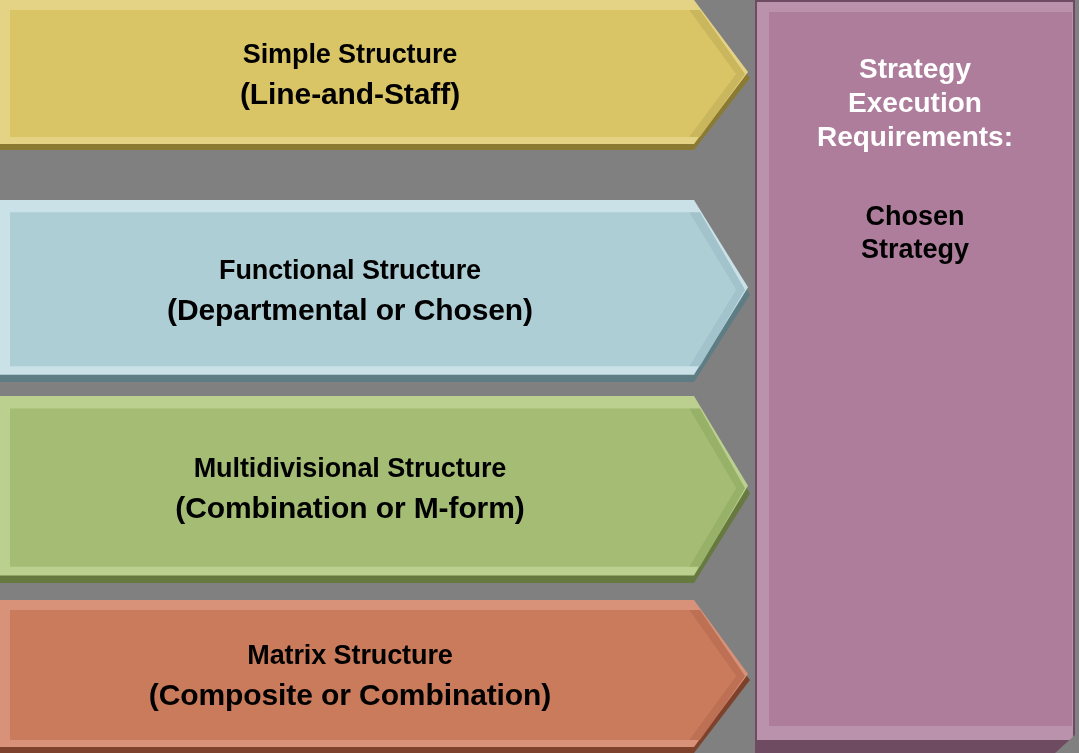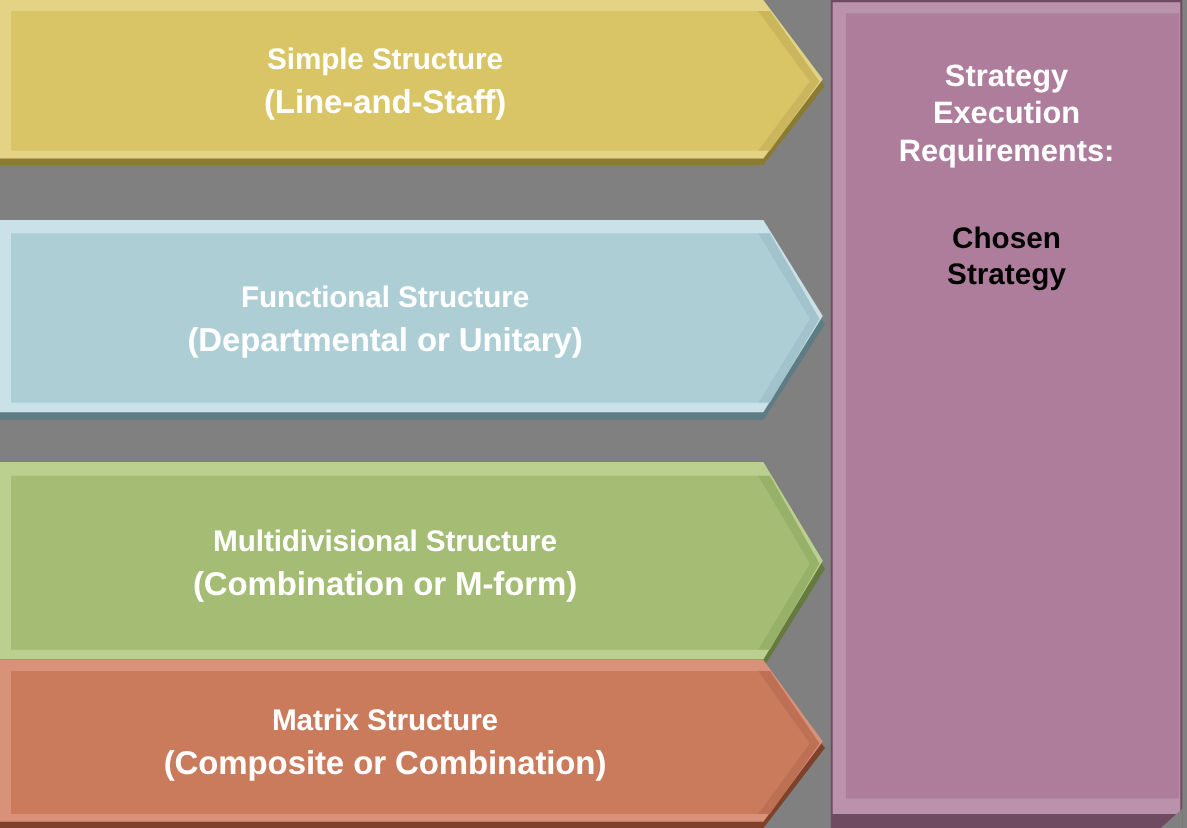--- a/index.html
+++ b/index.html
@@ -45,21 +45,21 @@
   .arrow-label {
     position: absolute;
     left: 0;
     top: 0;
     width: 700px;
     height: 100%;
     display: flex;
     flex-direction: column;
     align-items: center;
     justify-content: center;
-    color: #ffffff;
+    color: #000000;
     font-weight: bold;
     font-size: 27px;
     line-height: 1.42;
     text-align: center;
     letter-spacing: -0.1px;
     pointer-events: none;
   }
   .arrow-label .l2 { font-size: 30px; }
 
   
@@ -134,25 +134,25 @@
     <div class="arrow-face">
       <svg viewBox="0 0 750 150" preserveAspectRatio="none">
         <polygon points="0,150 694,150 750,78 694,6 0,6" fill="#5e7c84"></polygon>
         <polygon points="0,0 694,0 748,72 694,144 0,144" fill="#c9e1e7"></polygon>
         <polygon points="10,10 689,10 736,74 689,137 10,137" fill="#aeced6"></polygon>
         <polygon points="689,10 736,74 689,137 700,137 745,74 700,10" fill="#9bbdc6" opacity="0.85"></polygon>
       </svg>
     </div>
     <div class="arrow-label">
       <span class="l1">Functional Structure</span>
-      <span class="l2">(Departmental  or Unitary)</span>
-    </div>
-  </div>
-
-  <div class="arrow-wrap" id="arrow-2" style="top:420px; width:750px; height:187px;">
+      <span class="l2">(Departmental  or Chosen)</span>
+    </div>
+  </div>
+
+  <div class="arrow-wrap" id="arrow-2" style="top:396px; width:750px; height:187px;">
     <div class="arrow-face">
       <svg viewBox="0 0 750 150" preserveAspectRatio="none">
         <polygon points="0,150 694,150 750,78 694,6 0,6" fill="#66793f"></polygon>
         <polygon points="0,0 694,0 748,72 694,144 0,144" fill="#bbd08f"></polygon>
         <polygon points="10,10 689,10 736,74 689,137 10,137" fill="#a4bc74"></polygon>
         <polygon points="689,10 736,74 689,137 700,137 745,74 700,10" fill="#92ab63" opacity="0.85"></polygon>
       </svg>
     </div>
     <div class="arrow-label">
       <span class="l1">Multidivisional Structure</span>

